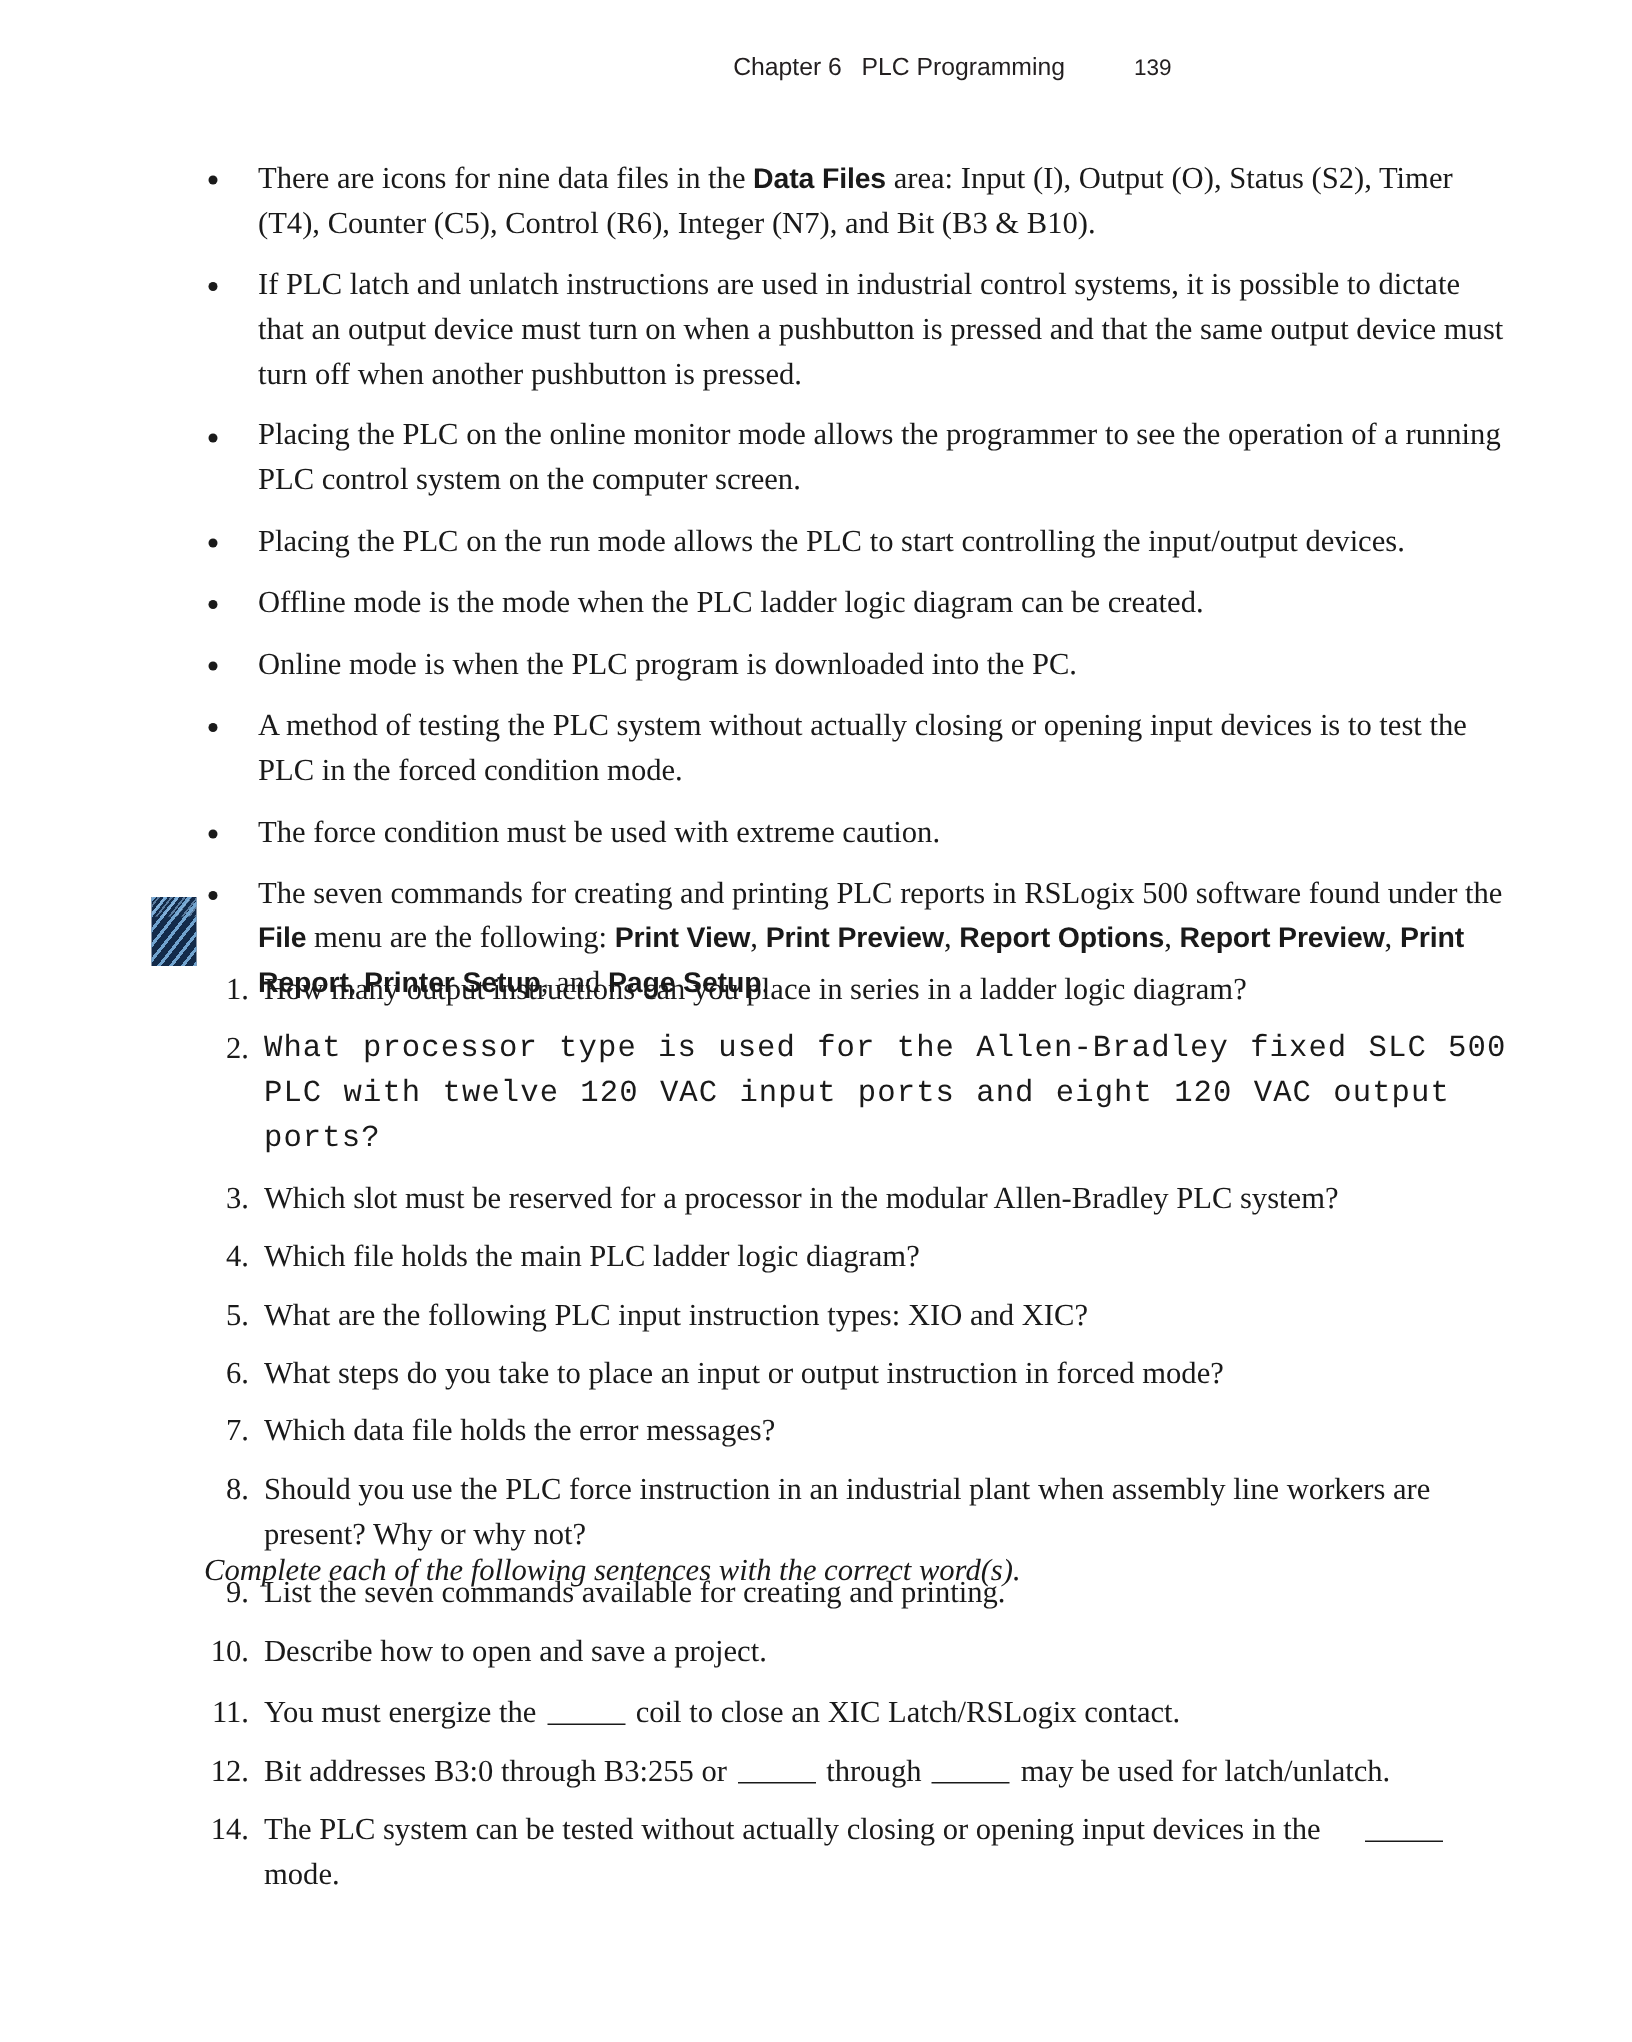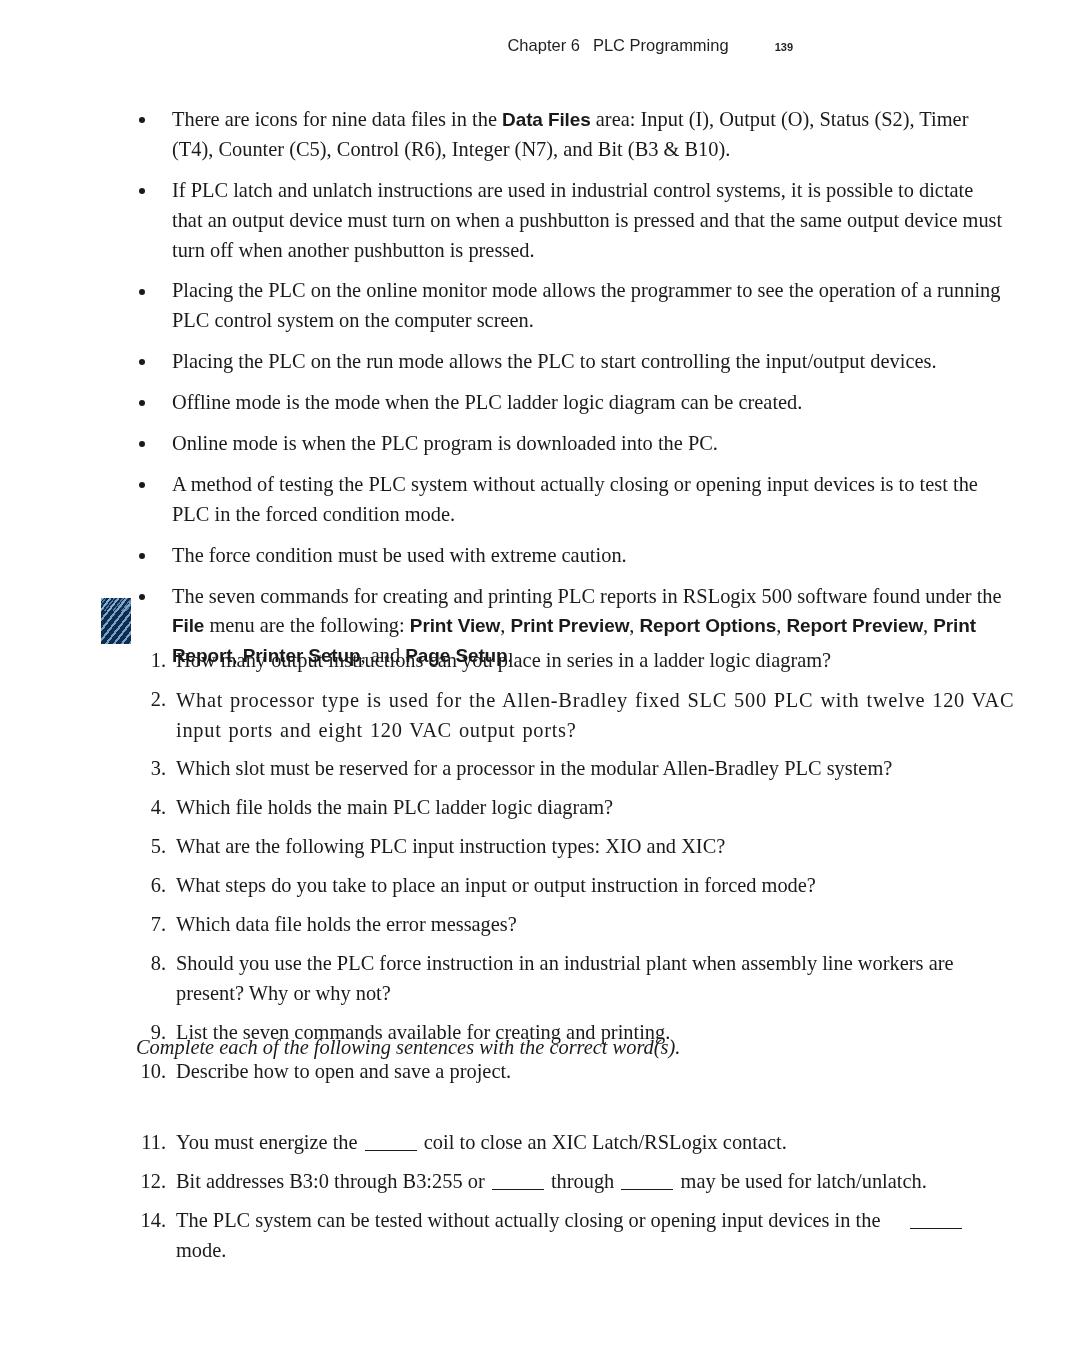--- a/index.html
+++ b/index.html
@@ -14,35 +14,35 @@
     position: relative;
     font-family: "Liberation Serif", "DejaVu Serif", serif;
     color: #1a1a1a;
     overflow: hidden;
   }
 
   
   .page-header {
     position: absolute;
     top: 36px;
-    left: 16px;
+    left: 4px;
     width: 860px;
     height: 28px;
     padding-right: 83px;
     box-sizing: border-box;
     display: flex;
     justify-content: flex-end;
     align-items: baseline;
     font-family: "Liberation Sans", "DejaVu Sans", sans-serif;
     font-size: 16.5px;
     color: #231f20;
   }
   .page-header .chapter-no { margin-right: 13px; }
   .page-header .chapter-title { margin-right: 46px; }
-  .page-header .folio { font-weight: bold; font-size: 11px; }
+  .page-header .folio { font-weight: normal; font-size: 15px; }
 
   
   .bullet-list {
     position: absolute;
     top: 105px;
     left: 136px;
     width: 872px;
   }
   .bullet-item {
     position: relative;
@@ -136,20 +136,21 @@
     flex: 0 0 40px;
     text-align: right;
     padding-right: 10px;
     box-sizing: border-box;
   }
   .q-item .q-text { flex: 1 1 auto; }
   .q-item.spaced .q-text {
     letter-spacing: 0.72px;
     word-spacing: 1.2px;
     line-height: 1.48;
+    font-family: Liberation Mono, monospace;
   }
   .q-text .blank {
     display: inline-block;
     min-width: 52px;
     border-bottom: 1.6px solid #1a1a1a;
     margin: 0 2px;
     vertical-align: -2px;
   }
   .q-text .indent-line { display: inline-block; width: 22px; }
 

